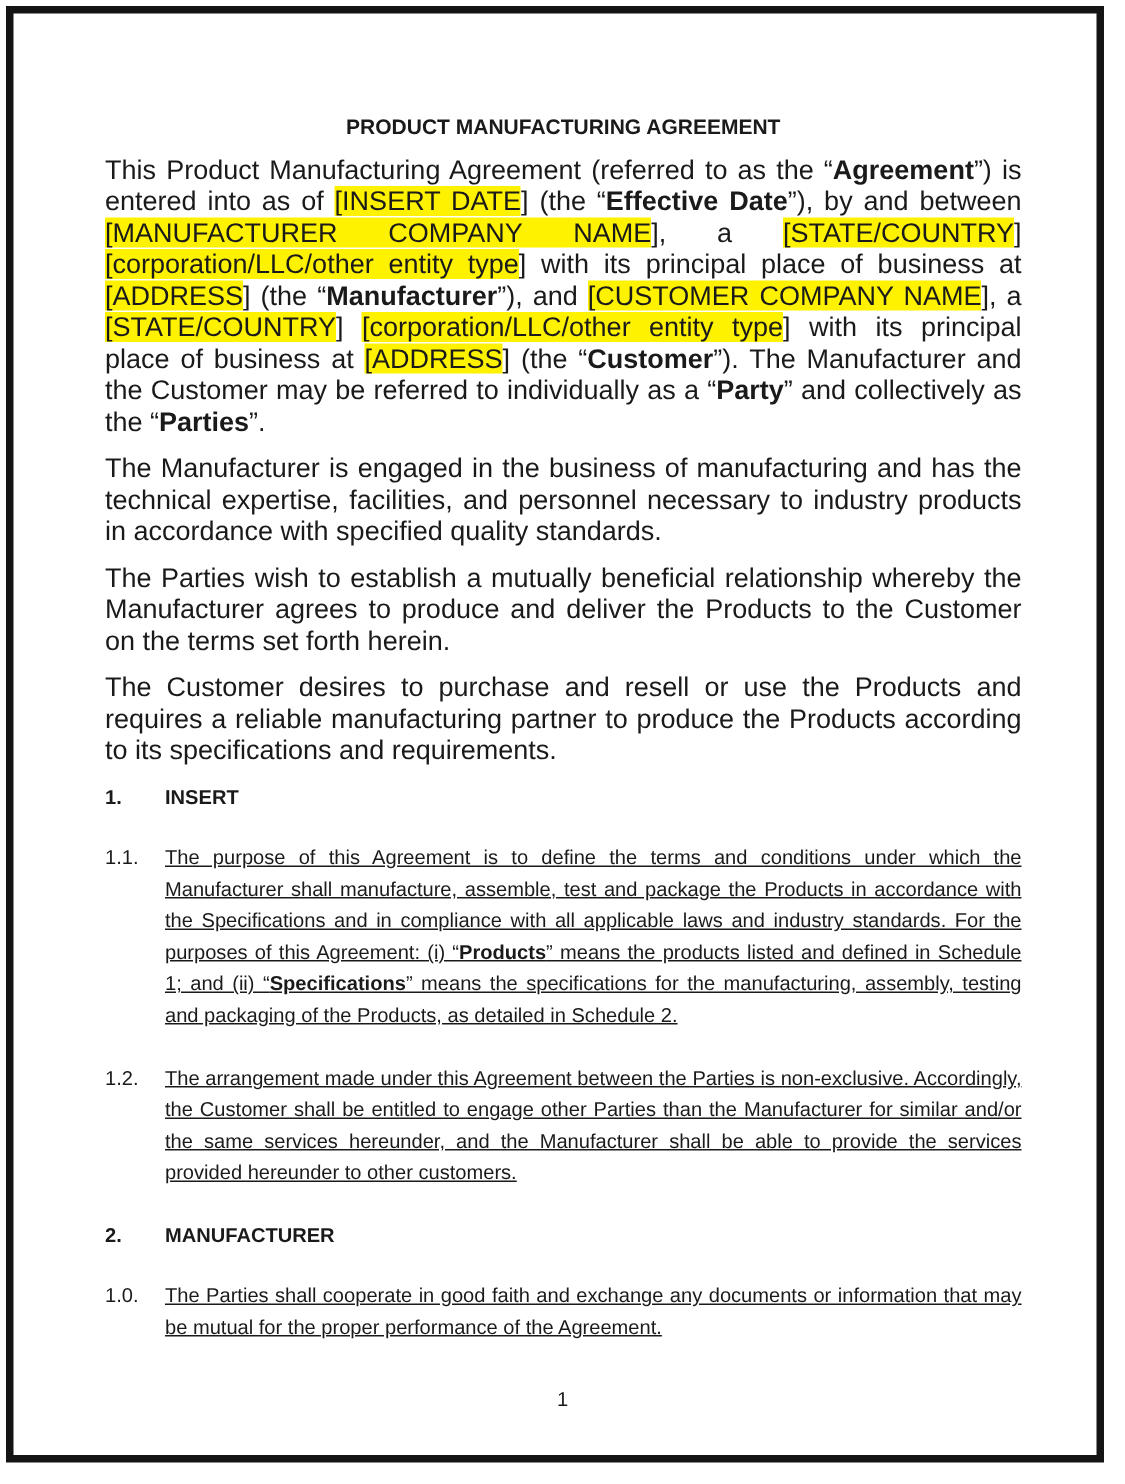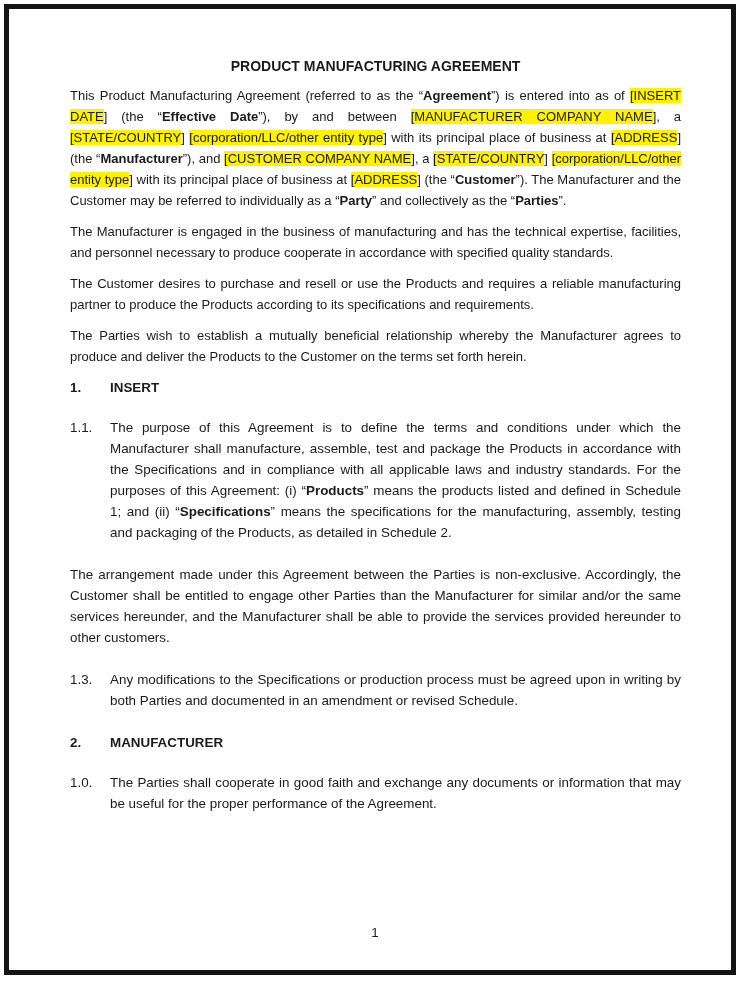--- a/index.html
+++ b/index.html
@@ -21,32 +21,32 @@
     top: 4px;
     width: 732px;
     height: 971px;
     border: 5px solid #141414;
     background: #ffffff;
     box-sizing: border-box;
   }
   .content {
     position: absolute;
     left: 70px;
-    top: 56px;
+    top: 74px;
     width: 611px;
   }
   .doc-title {
     font-size: 14px;
     line-height: 21px;
     font-weight: bold;
     text-align: center;
     margin: 0 0 8px 0;
   }
   .para {
-    font-size: 13px;
+    font-size: 18px;
     line-height: 21px;
     text-align: justify;
     margin: 0 0 10px 0;
   }
   .row {
     display: flex;
     font-size: 13.4px;
     line-height: 21px;
   }
   .row .num {
@@ -59,64 +59,62 @@
   }
   .row.heading {
     font-weight: bold;
     margin: 2px 0 19px 0;
   }
   .row.item {
     margin: 0 0 21px 0;
   }
   .row.item .body {
     text-align: justify;
+    text-decoration: underline;
   }
   .footer {
     position: absolute;
     left: 0;
     bottom: 48px;
     width: 100%;
     text-align: center;
     font-size: 13.4px;
     line-height: 16px;
   }
 </style>
 </head>
 <body style="color: rgb(26, 26, 26); background: rgb(255, 255, 255);">
 
 <div class="frame" id="frame" style="border-color: rgb(20, 20, 20);"></div>
 
 <div class="content">
   <h1 class="doc-title">PRODUCT MANUFACTURING AGREEMENT</h1>
   <div id="intro">
       <p class="para"><span>This Product Manufacturing Agreement (referred to as the “</span><span style="font-weight: bold;">Agreement</span><span>”) is entered into as of </span><span style="background: rgb(255, 242, 0);">[INSERT DATE</span><span>] (the “</span><span style="font-weight: bold;">Effective Date</span><span>”), by and between </span><span style="background: rgb(255, 242, 0);">[MANUFACTURER COMPANY NAME</span><span>], a </span><span style="background: rgb(255, 242, 0);">[STATE/COUNTRY</span><span>] </span><span style="background: rgb(255, 242, 0);">[corporation/LLC/other entity type</span><span>] with its principal place of business at </span><span style="background: rgb(255, 242, 0);">[ADDRESS</span><span>] (the “</span><span style="font-weight: bold;">Manufacturer</span><span>”), and </span><span style="background: rgb(255, 242, 0);">[CUSTOMER COMPANY NAME</span><span>], a </span><span style="background: rgb(255, 242, 0);">[STATE/COUNTRY</span><span>] </span><span style="background: rgb(255, 242, 0);">[corporation/LLC/other entity type</span><span>] with its principal place of business at </span><span style="background: rgb(255, 242, 0);">[ADDRESS</span><span>] (the “</span><span style="font-weight: bold;">Customer</span><span>”). The Manufacturer and the Customer may be referred to individually as a “</span><span style="font-weight: bold;">Party</span><span>” and collectively as the “</span><span style="font-weight: bold;">Parties</span><span>”.</span></p>
-      <p class="para"><span>The Manufacturer is engaged in the business of manufacturing and has the technical expertise, facilities, and personnel necessary to produce cooperate in accordance with specified quality standards.</span></p>
+      <p class="para"><span>The Manufacturer is engaged in the business of manufacturing and has the technical expertise, facilities, and personnel necessary to industry products in accordance with specified quality standards.</span></p>
+      <p class="para"><span>The Parties wish to establish a mutually beneficial relationship whereby the Manufacturer agrees to produce and deliver the Products to the Customer on the terms set forth herein.</span></p>
       <p class="para"><span>The Customer desires to purchase and resell or use the Products and requires a reliable manufacturing partner to produce the Products according to its specifications and requirements.</span></p>
-      <p class="para"><span>The Parties wish to establish a mutually beneficial relationship whereby the Manufacturer agrees to produce and deliver the Products to the Customer on the terms set forth herein.</span></p>
     </div>
   <div id="sections">
       <div class="row heading">
         <span class="num">1.</span>
         <span class="body">INSERT</span>
       </div>
       <div class="row item">
         <span class="num">1.1.</span>
         <span class="body"><span>The purpose of this Agreement is to define the terms and conditions under which the Manufacturer shall manufacture, assemble, test and package the Products in accordance with the Specifications and in compliance with all applicable laws and industry standards. For the purposes of this Agreement: (i) “</span><span style="font-weight: bold;">Products</span><span>” means the products listed and defined in Schedule 1; and (ii) “</span><span style="font-weight: bold;">Specifications</span><span>” means the specifications for the manufacturing, assembly, testing and packaging of the Products, as detailed in Schedule 2.</span></span>
       </div>
       <div class="row item">
+        <span class="num">1.2.</span>
         <span class="body"><span>The arrangement made under this Agreement between the Parties is non-exclusive. Accordingly, the Customer shall be entitled to engage other Parties than the Manufacturer for similar and/or the same services hereunder, and the Manufacturer shall be able to provide the services provided hereunder to other customers.</span></span>
-      </div>
-      <div class="row item">
-        <span class="num">1.3.</span>
-        <span class="body"><span>Any modifications to the Specifications or production process must be agreed upon in writing by both Parties and documented in an amendment or revised Schedule.</span></span>
       </div>
       <div class="row heading">
         <span class="num">2.</span>
         <span class="body">MANUFACTURER</span>
       </div>
       <div class="row item">
         <span class="num">1.0.</span>
-        <span class="body"><span>The Parties shall cooperate in good faith and exchange any documents or information that may be useful for the proper performance of the Agreement.</span></span>
+        <span class="body"><span>The Parties shall cooperate in good faith and exchange any documents or information that may be mutual for the proper performance of the Agreement.</span></span>
       </div>
     </div>
 </div>
 
 <div class="footer">1</div>
 
 </body></html>

